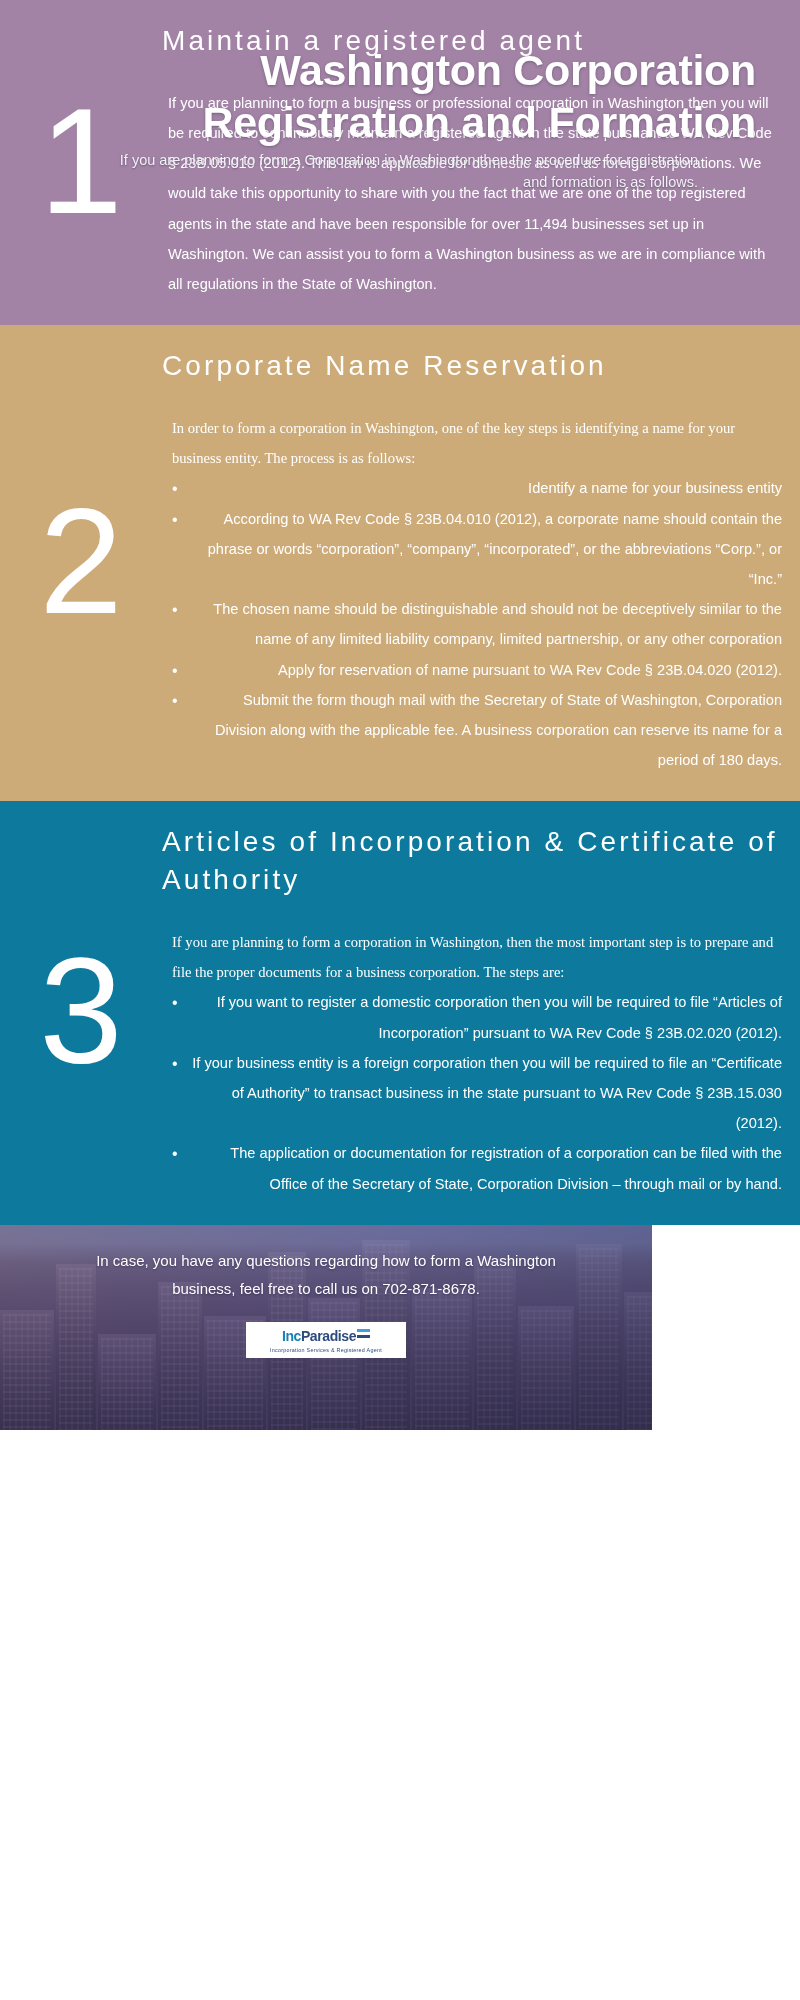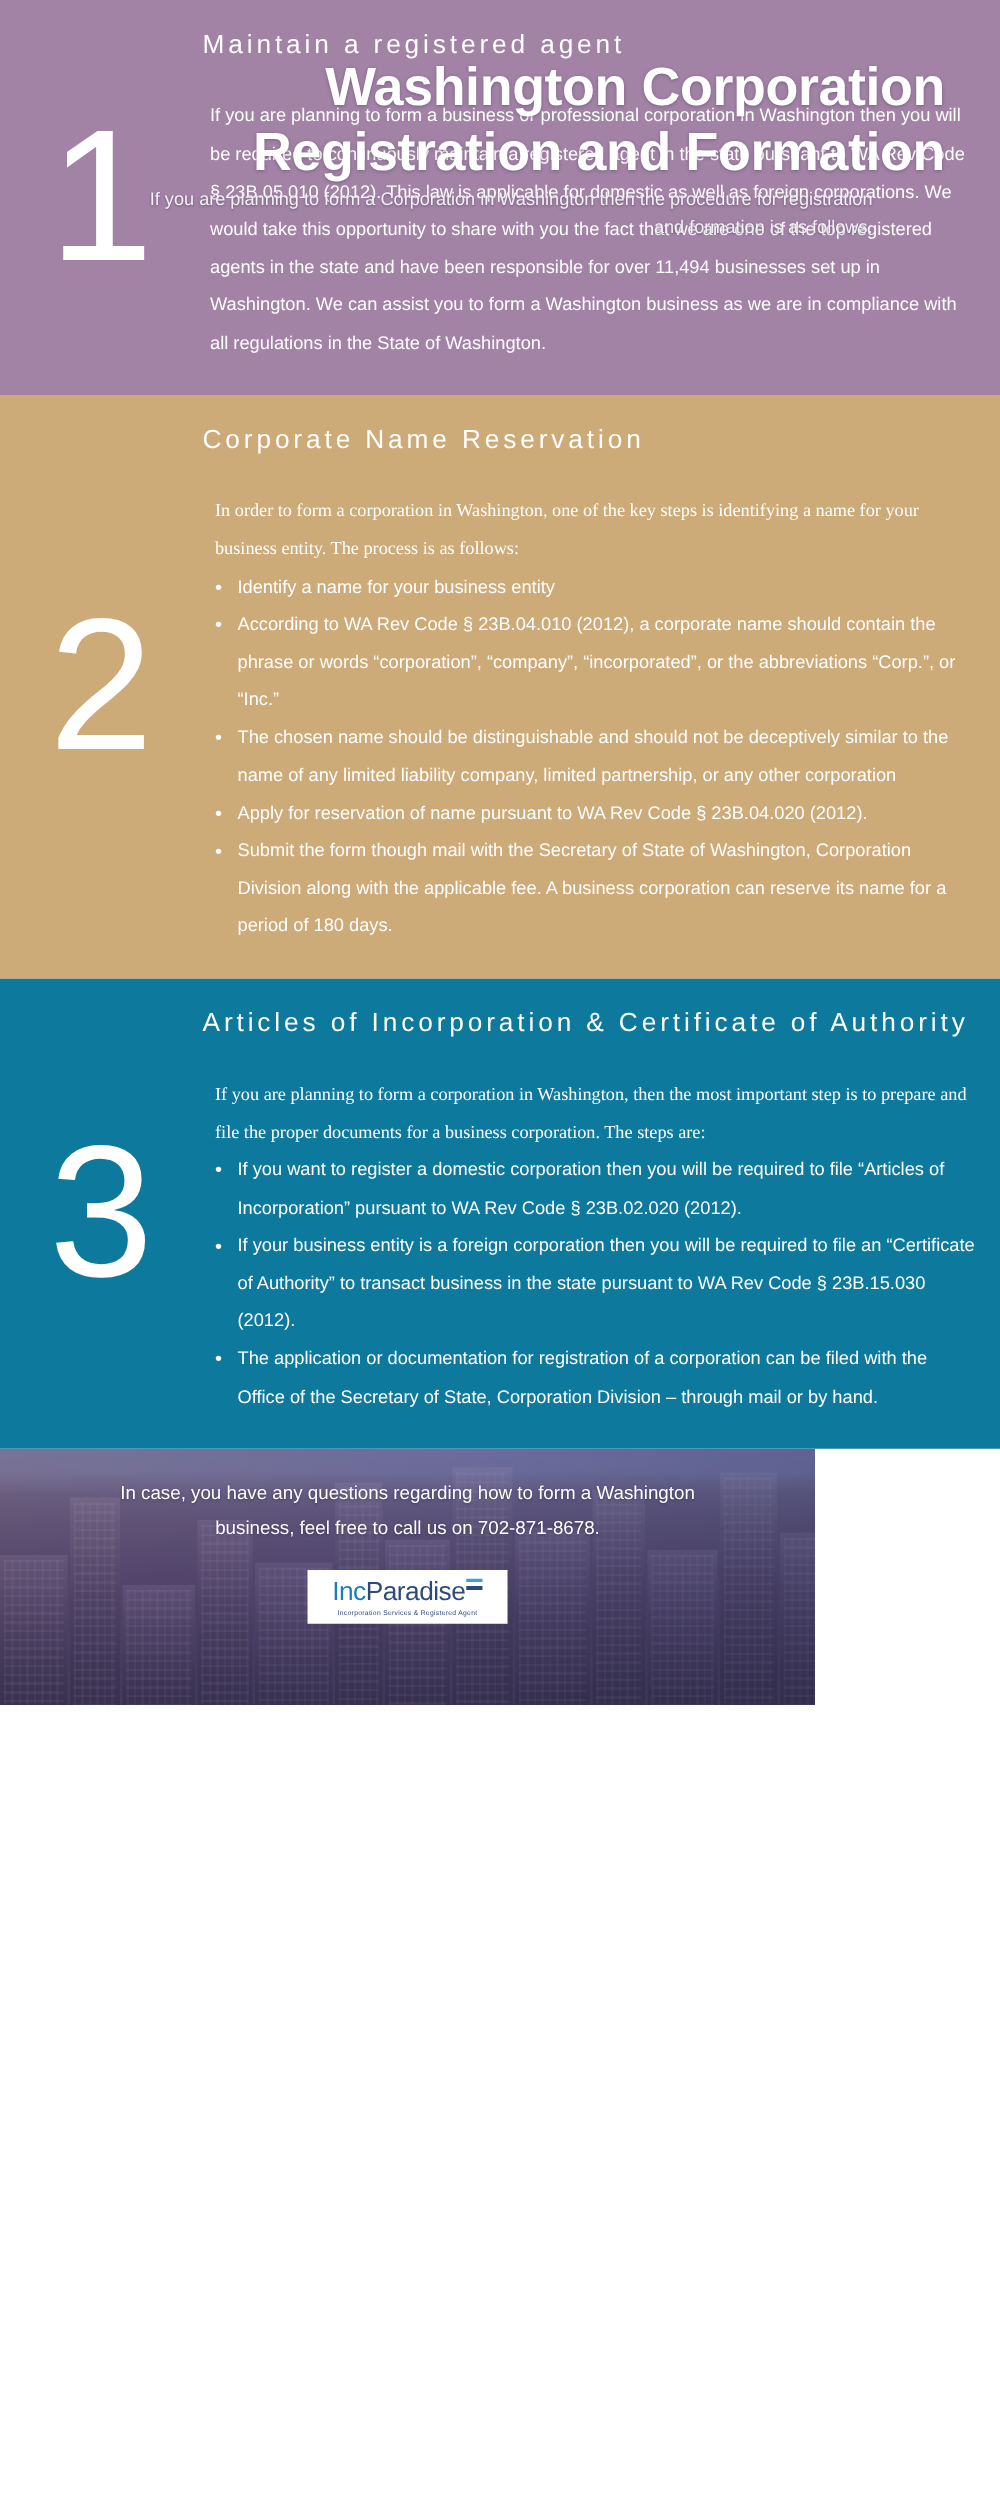--- a/index.html
+++ b/index.html
@@ -140,38 +140,39 @@
     line-height: .84;
     font-weight: 300;
     font-family: "Liberation Sans", sans-serif;
   }
   .bodycol {
     flex: 1 1 auto;
     padding-right: 18px;
   }
   .sec-head {
     color: #ffffff;
-    font-size: 21px;
+    font-size: 28px;
     font-weight: 400;
     letter-spacing: 3.1px;
     line-height: 1.35;
     margin-bottom: 16px;
   }
   .sec-para {
     color: #ffffff;
     font-size: 14.6px;
     line-height: 2.07;
     margin-left: 6px;
     margin-top: 28px;
   }
   .sec-para.indent { margin-left: 10px; font-family: Liberation Serif, serif; }
   ul.sec-list {
     list-style: none;
     margin: 0 0 0 6px;
     padding: 0;
+    text-align: right;
   }
   ul.sec-list li {
     position: relative;
     color: #ffffff;
     font-size: 14.6px;
     line-height: 2.07;
     padding-left: 22px;
   }
   ul.sec-list li::before {
     content: "•";
@@ -203,22 +204,22 @@
     text-shadow: 0 1px 2px rgba(40,30,60,.5);
   }
   .logo-wrap {
     margin: 18px auto 0 auto;
     width: 160px;
     background: #ffffff;
     padding: 7px 10px 5px 10px;
     text-align: center;
   }
   .logo-word {
-    font-size: 21px;
-    font-weight: normal;
+    font-size: 14px;
+    font-weight: bold;
     line-height: 1;
     letter-spacing: -.4px;
     color: #1b7fb5;
   }
   .logo-word .para { color: #2c4a7c; }
   .logo-tag {
     margin-top: 4px;
     font-size: 5.4px;
     letter-spacing: .25px;
     color: #2c4a7c;

